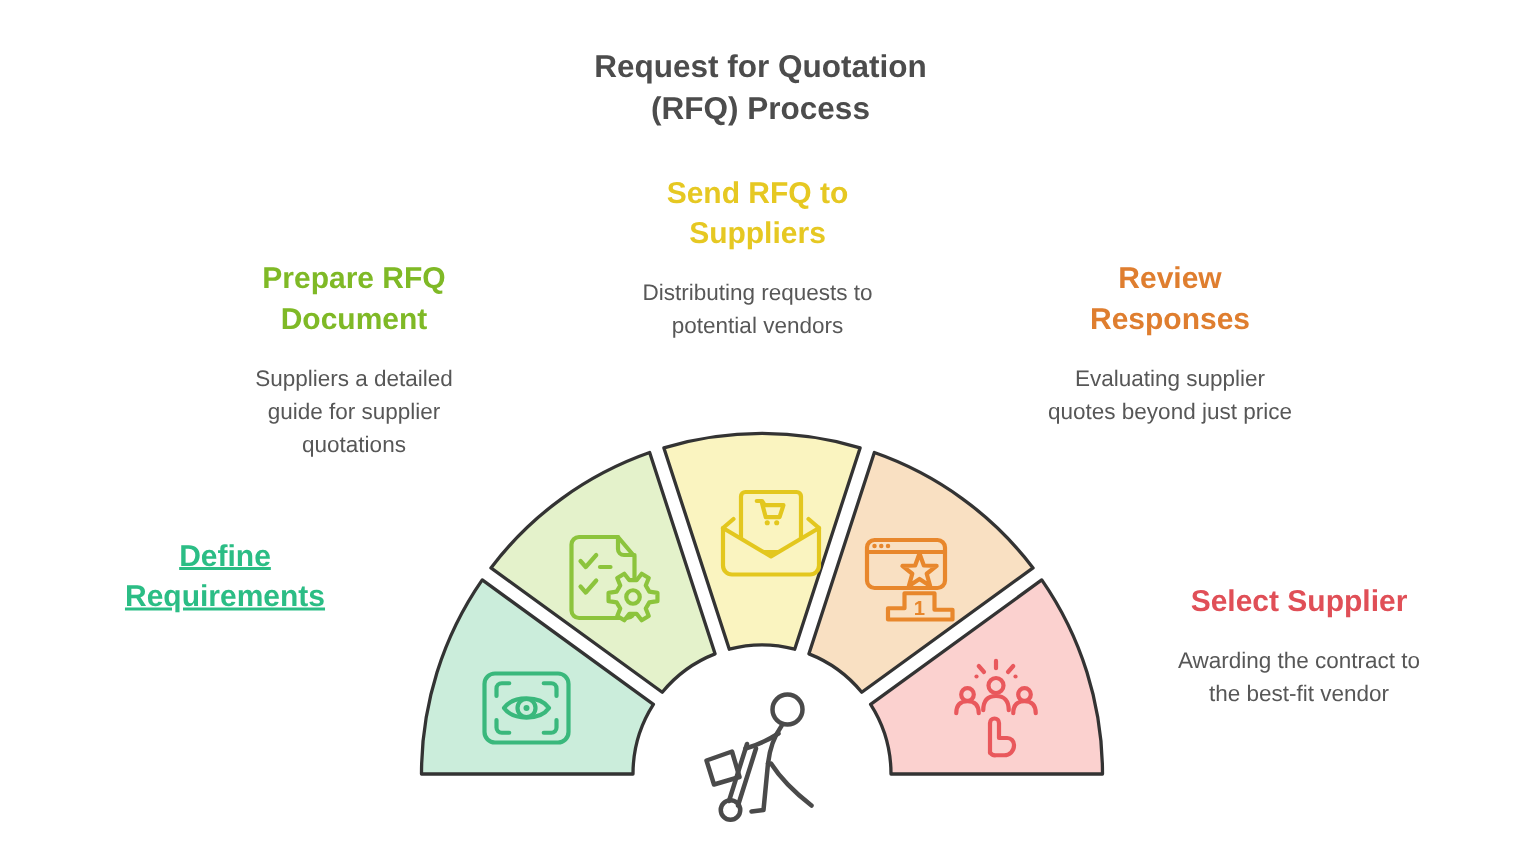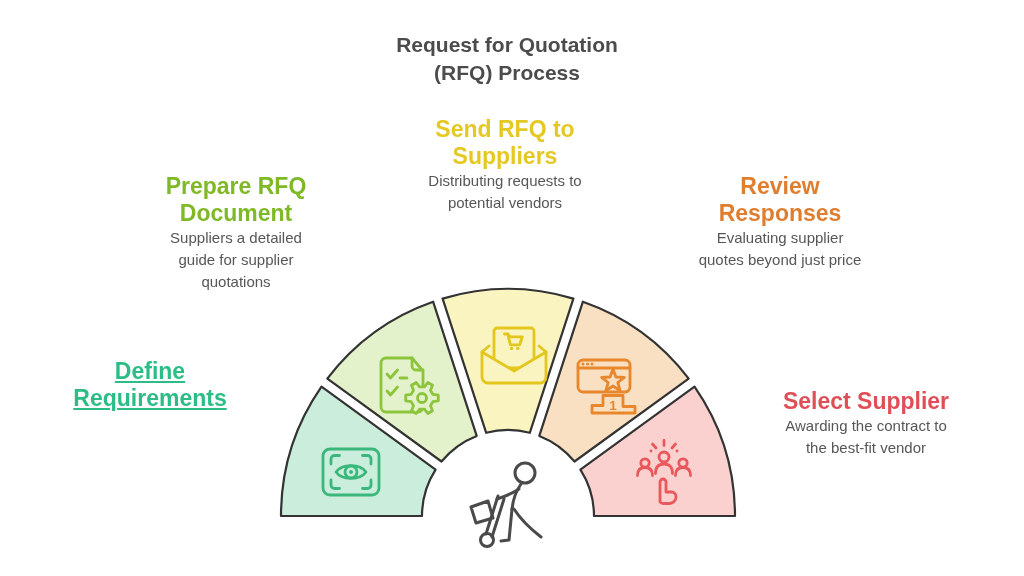--- a/index.html
+++ b/index.html
@@ -2,22 +2,22 @@
 <html><head>
 <meta charset="utf-8">
 <style>
   html,body{margin:0;padding:0;background:#ffffff;}
   .canvas{position:relative;width:1024px;height:576px;background:#ffffff;overflow:hidden;
           font-family:"Liberation Sans",sans-serif;}
   .lines{white-space:pre-line;}
   .title{position:absolute;left:312px;top:31px;width:390px;text-align:center;
          font-size:21px;font-weight:700;line-height:28px;color:#4c4c4c;}
   .step{position:absolute;text-align:center;}
-  .step-title{font-size:23px;font-weight:700;line-height:27px;}
-  .step-desc{font-size:15px;line-height:22px;color:#575757;}
+  .step-title{font-size:20px;font-weight:700;line-height:27px;}
+  .step-desc{font-size:15px;line-height:22px;color:#575757;margin-top:15px;}
   #step-0{left:40px;top:358px;width:220px;}
   #step-1{left:126px;top:173px;width:220px;}
   #step-2{left:395px;top:116px;width:220px;}
   #step-3{left:670px;top:173px;width:220px;}
   #step-4{left:716px;top:388px;width:300px;}
   #wheel{position:absolute;left:0;top:0;}
 </style>
 </head>
 <body>
 

